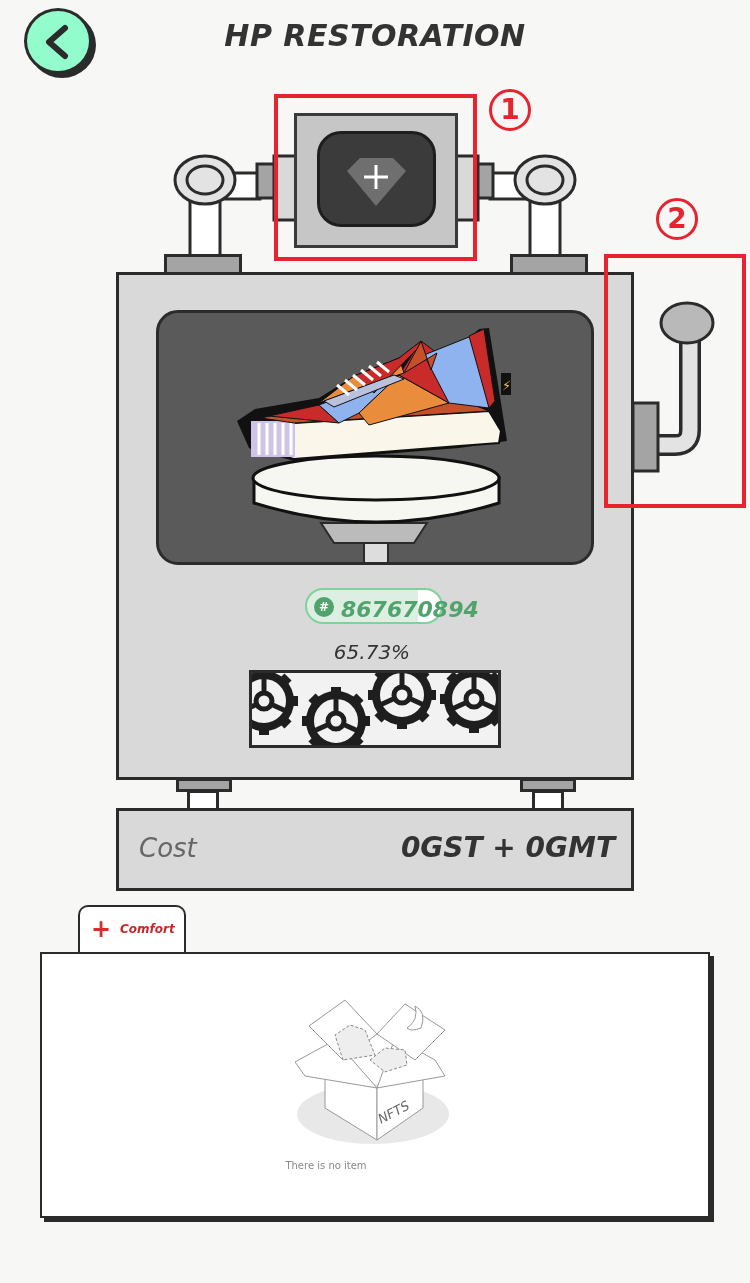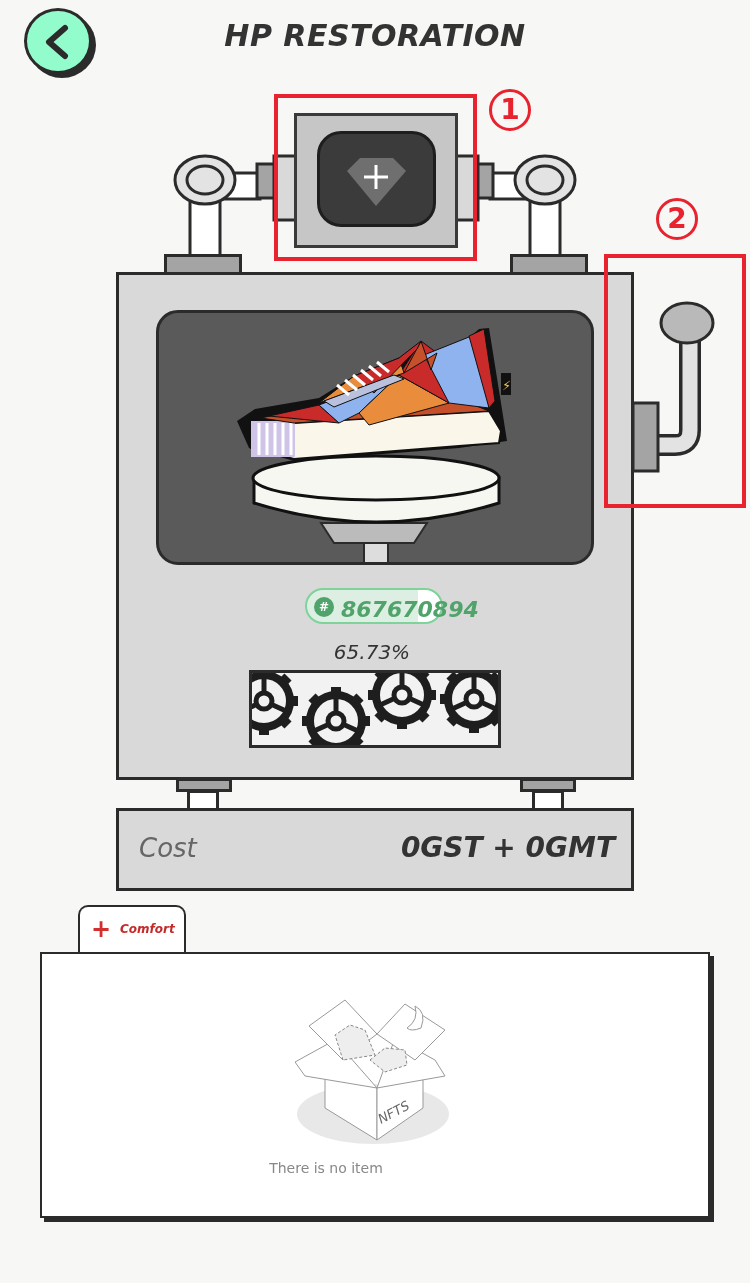--- a/index.html
+++ b/index.html
@@ -36,21 +36,21 @@
 
   .cost-bar { left: 116px; top: 808px; width: 518px; height: 83px; background: #d9d9d9; border: 3px solid #2b2b2b; }
   .cost-label { position: absolute; left: 20px; top: 22px; font-size: 26px; color: #666; font-style: italic; }
   .cost-value { position: absolute; right: 16px; top: 20px; font-size: 28px; font-weight: bold; font-style: italic; color: #333; }
 
   
   .tab { left: 78px; top: 905px; width: 108px; height: 50px; background: #fff; border: 2px solid #2b2b2b; border-bottom: none; border-radius: 10px 10px 0 0; cursor: pointer; }
   .tab-plus { position: absolute; left: 11px; top: 10px; color: #d32f2f; font-size: 24px; font-weight: bold; line-height: 24px; }
   .tab-label { position: absolute; left: 40px; top: 15px; color: #c42a2a; font-size: 12px; font-weight: bold; font-style: italic; }
   .panel { left: 40px; top: 952px; width: 670px; height: 266px; background: #fff; border: 2px solid #2b2b2b; box-shadow: 4px 4px 0 #2b2b2b; }
-  .empty-text { left: 0; width: 652px; top: 1160px; text-align: center; font-size: 14px; color: #888; }
+  .empty-text { left: 0; width: 652px; top: 1160px; text-align: center; font-size: 10px; color: #888; }
 </style>
 </head>
 <body>
 
 <div class="abs back-btn">
   <svg width="40" height="40" viewBox="0 0 40 40">
     <polyline points="26,6 10,20 26,34" fill="none" stroke="#2b2b2b" stroke-width="6" stroke-linecap="round" stroke-linejoin="round"></polyline>
   </svg>
 </div>
 <div class="abs title">HP RESTORATION</div>

